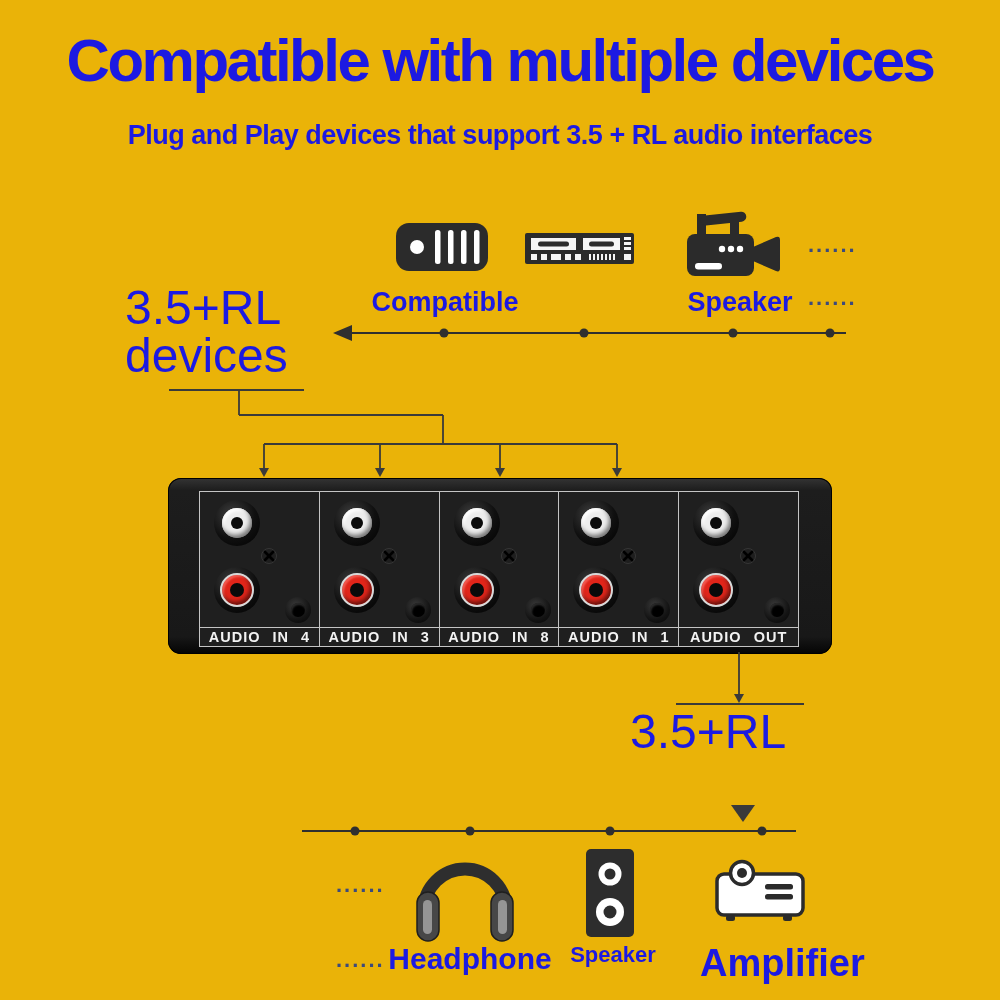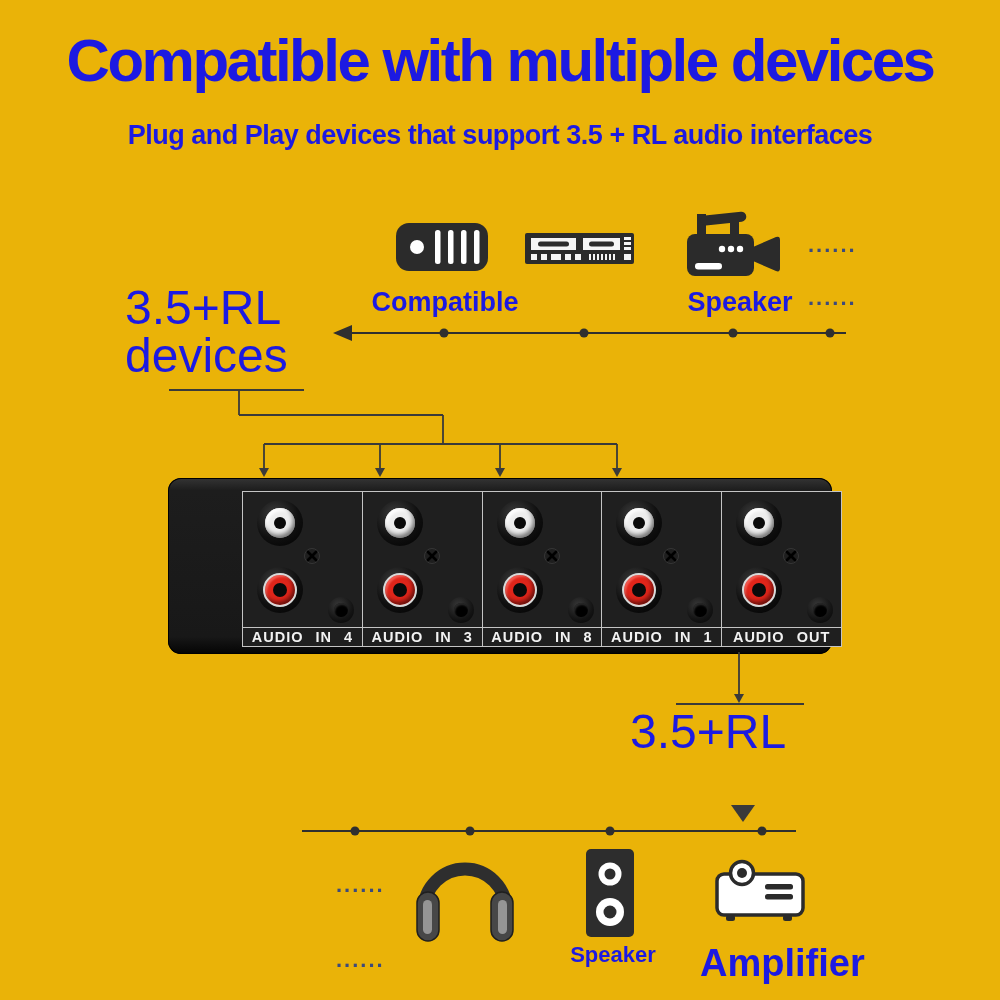--- a/index.html
+++ b/index.html
@@ -31,21 +31,20 @@
   
   .device{
     position:absolute;left:168px;top:478px;width:664px;height:176px;
     background:linear-gradient(180deg,#343434 0%,#1d1d1d 7%,#181818 90%,#040404 100%);
     border-radius:13px;box-shadow:inset 0 0 0 1px #000;
   }
   .panel{
     position:absolute;left:31px;top:13px;width:600px;height:156px;
     background:#1f1f1f;border:1.5px solid #c4c4c4;box-sizing:border-box;
     display:flex;
-    margin-left:43px;
   }
   .section{position:relative;flex:1 1 0;border-right:1.5px solid #c4c4c4;}
   .section:last-child{border-right:none;}
   .port-label{
     position:absolute;left:0;right:0;bottom:0;height:18px;
     border-top:1.5px solid #c4c4c4;
     color:#f2f2f2;font-size:14.5px;font-weight:700;letter-spacing:1px;word-spacing:7px;
     text-align:center;line-height:18px;white-space:nowrap;
   }
   .rca{
@@ -327,16 +326,17 @@
   <svg class="abs" style="left:712px;top:858px" width="96" height="66" viewBox="0 0 96 66">
     <rect x="5" y="16" width="86" height="41" rx="7" fill="#ffffff" stroke="#2b2b2b" stroke-width="3.5"></rect>
     <circle cx="30" cy="15" r="11.5" fill="#ffffff" stroke="#2b2b2b" stroke-width="3.5"></circle>
     <circle cx="30" cy="15" r="5" fill="#2b2b2b"></circle>
     <rect x="53" y="26" width="28" height="5.5" rx="2.5" fill="#2b2b2b"></rect>
     <rect x="53" y="36" width="28" height="5.5" rx="2.5" fill="#2b2b2b"></rect>
     <rect x="14" y="57" width="9" height="6" rx="2.5" fill="#2b2b2b"></rect>
     <rect x="71" y="57" width="9" height="6" rx="2.5" fill="#2b2b2b"></rect>
   </svg>
 
+  <div class="dev-label" style="left:385px;top:942px;width:170px;font-size:30px">Headphone</div>
   <div class="dev-label" style="left:548px;top:942px;width:130px;font-size:22px">Speaker</div>
   <div class="dev-label" style="left:700px;top:942px;width:130px;font-size:38px">Amplifier</div>
 
 </div>
 
 </body></html>

